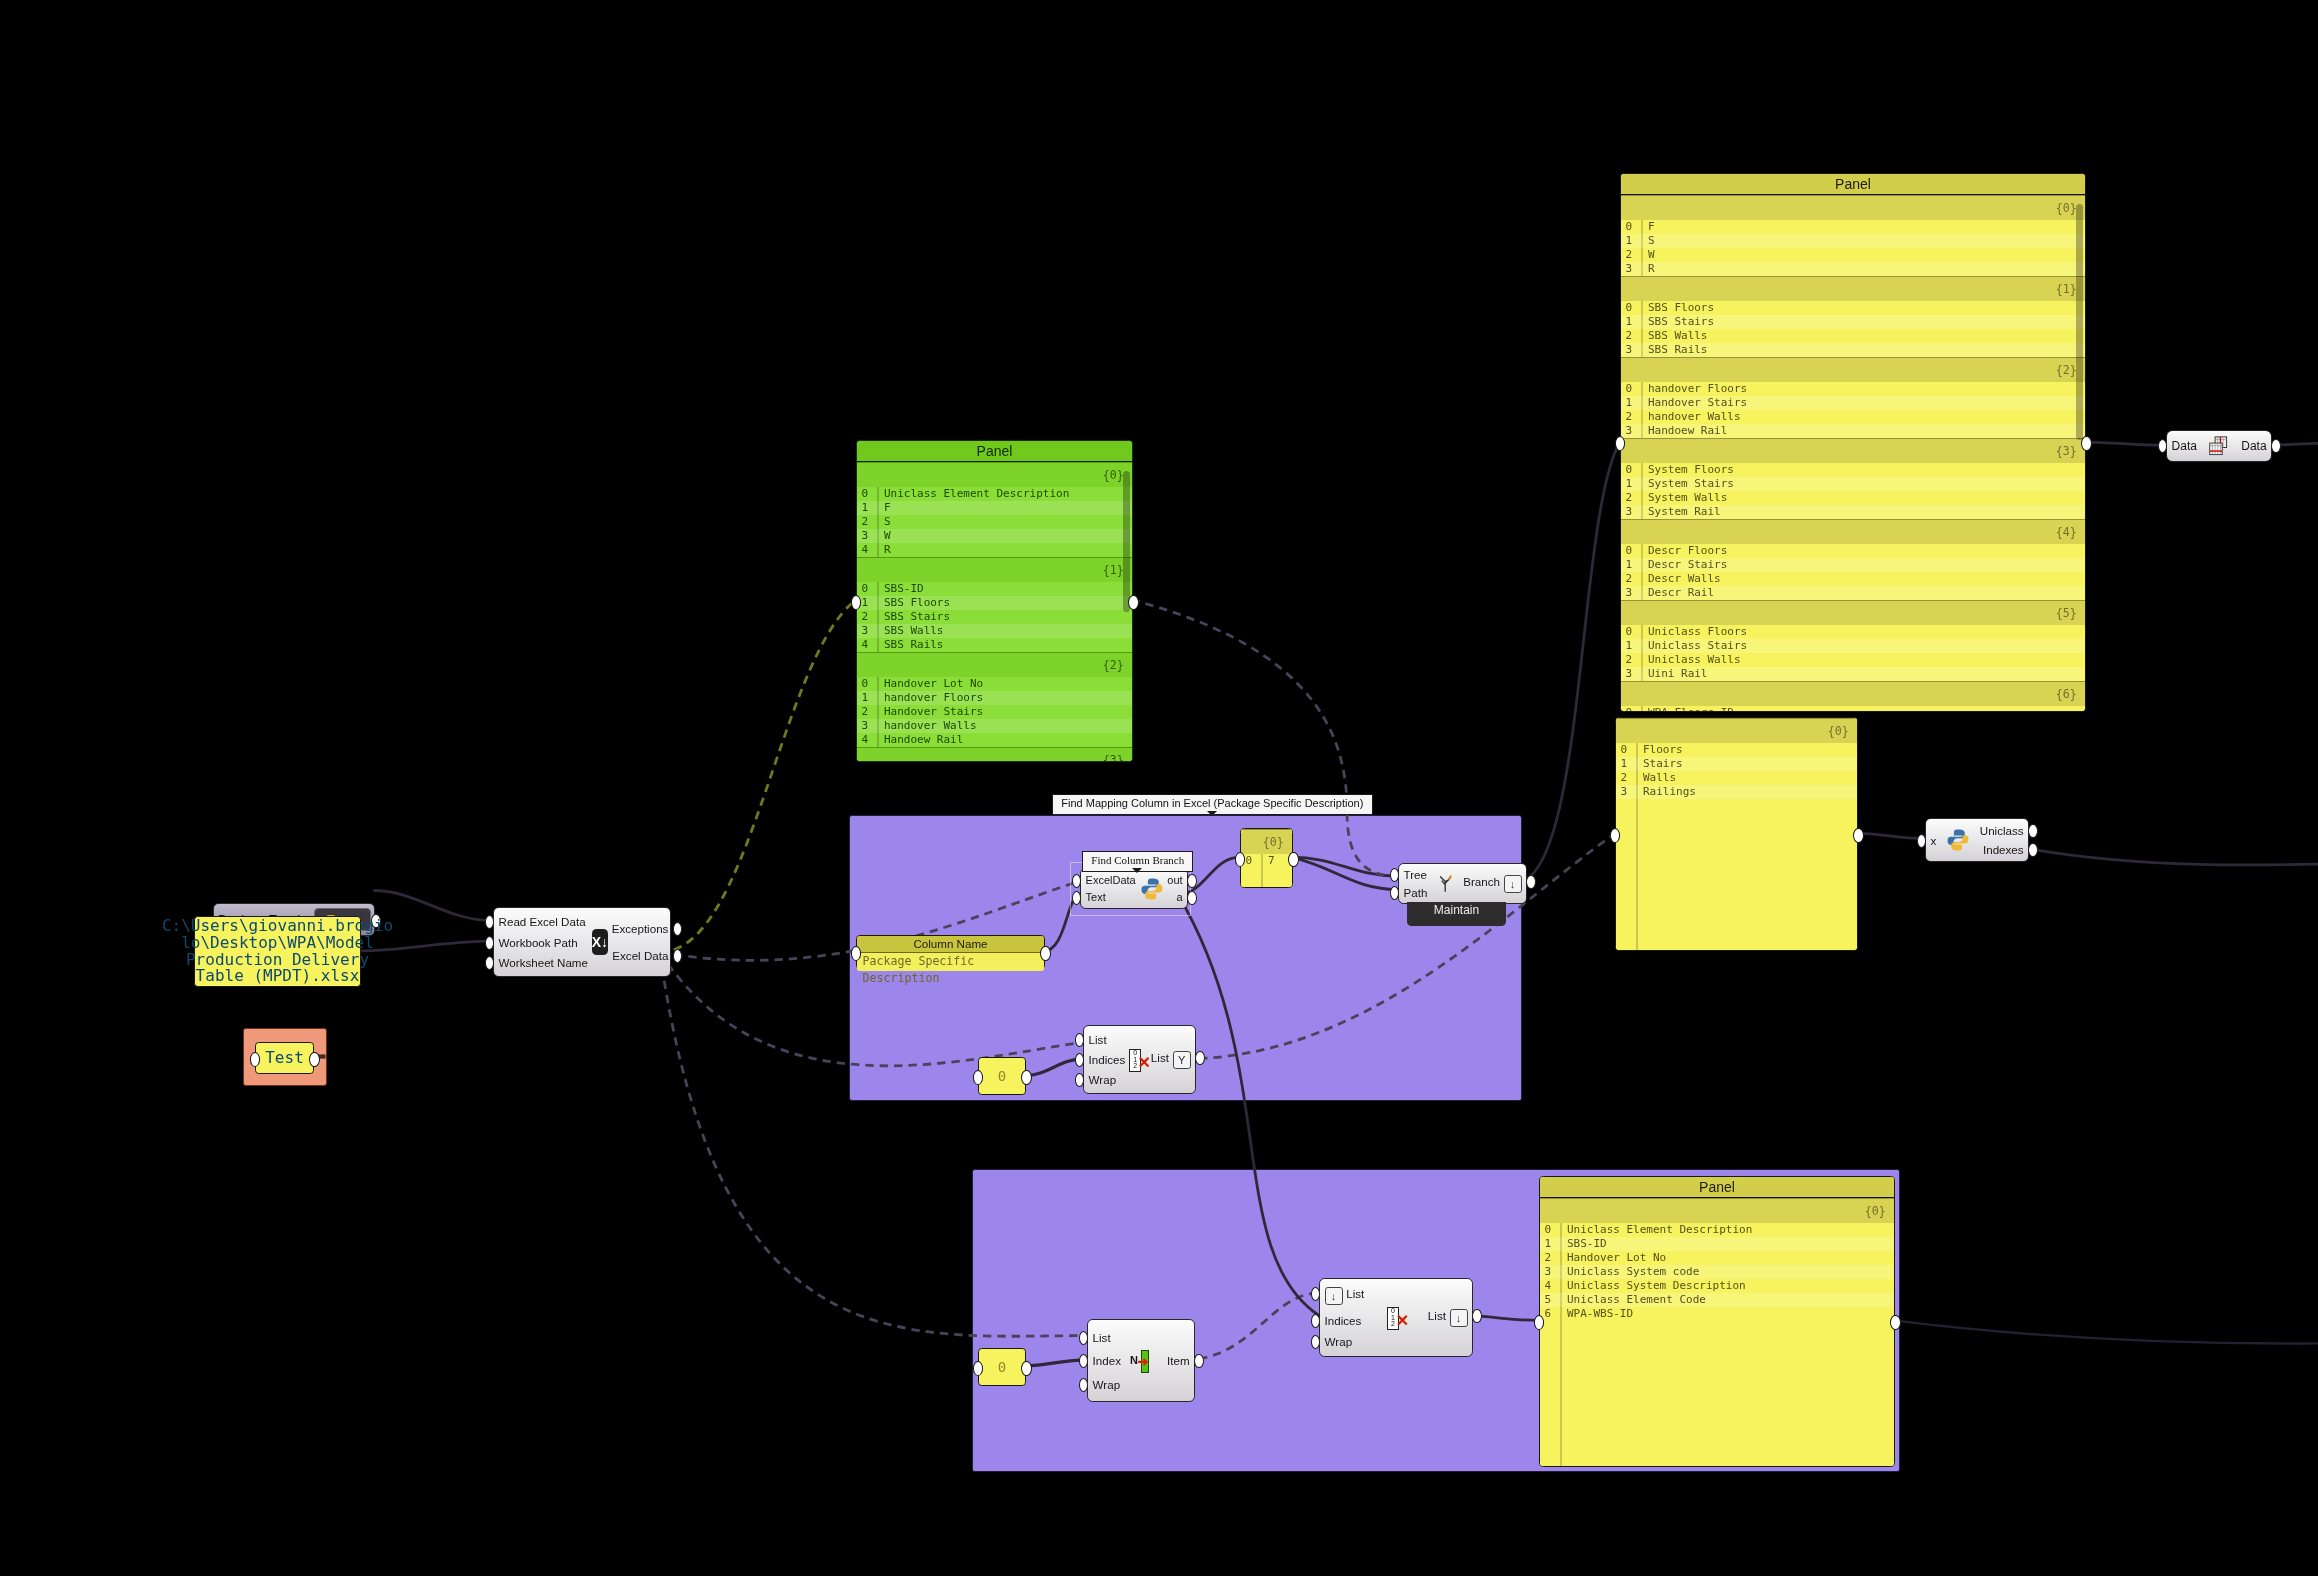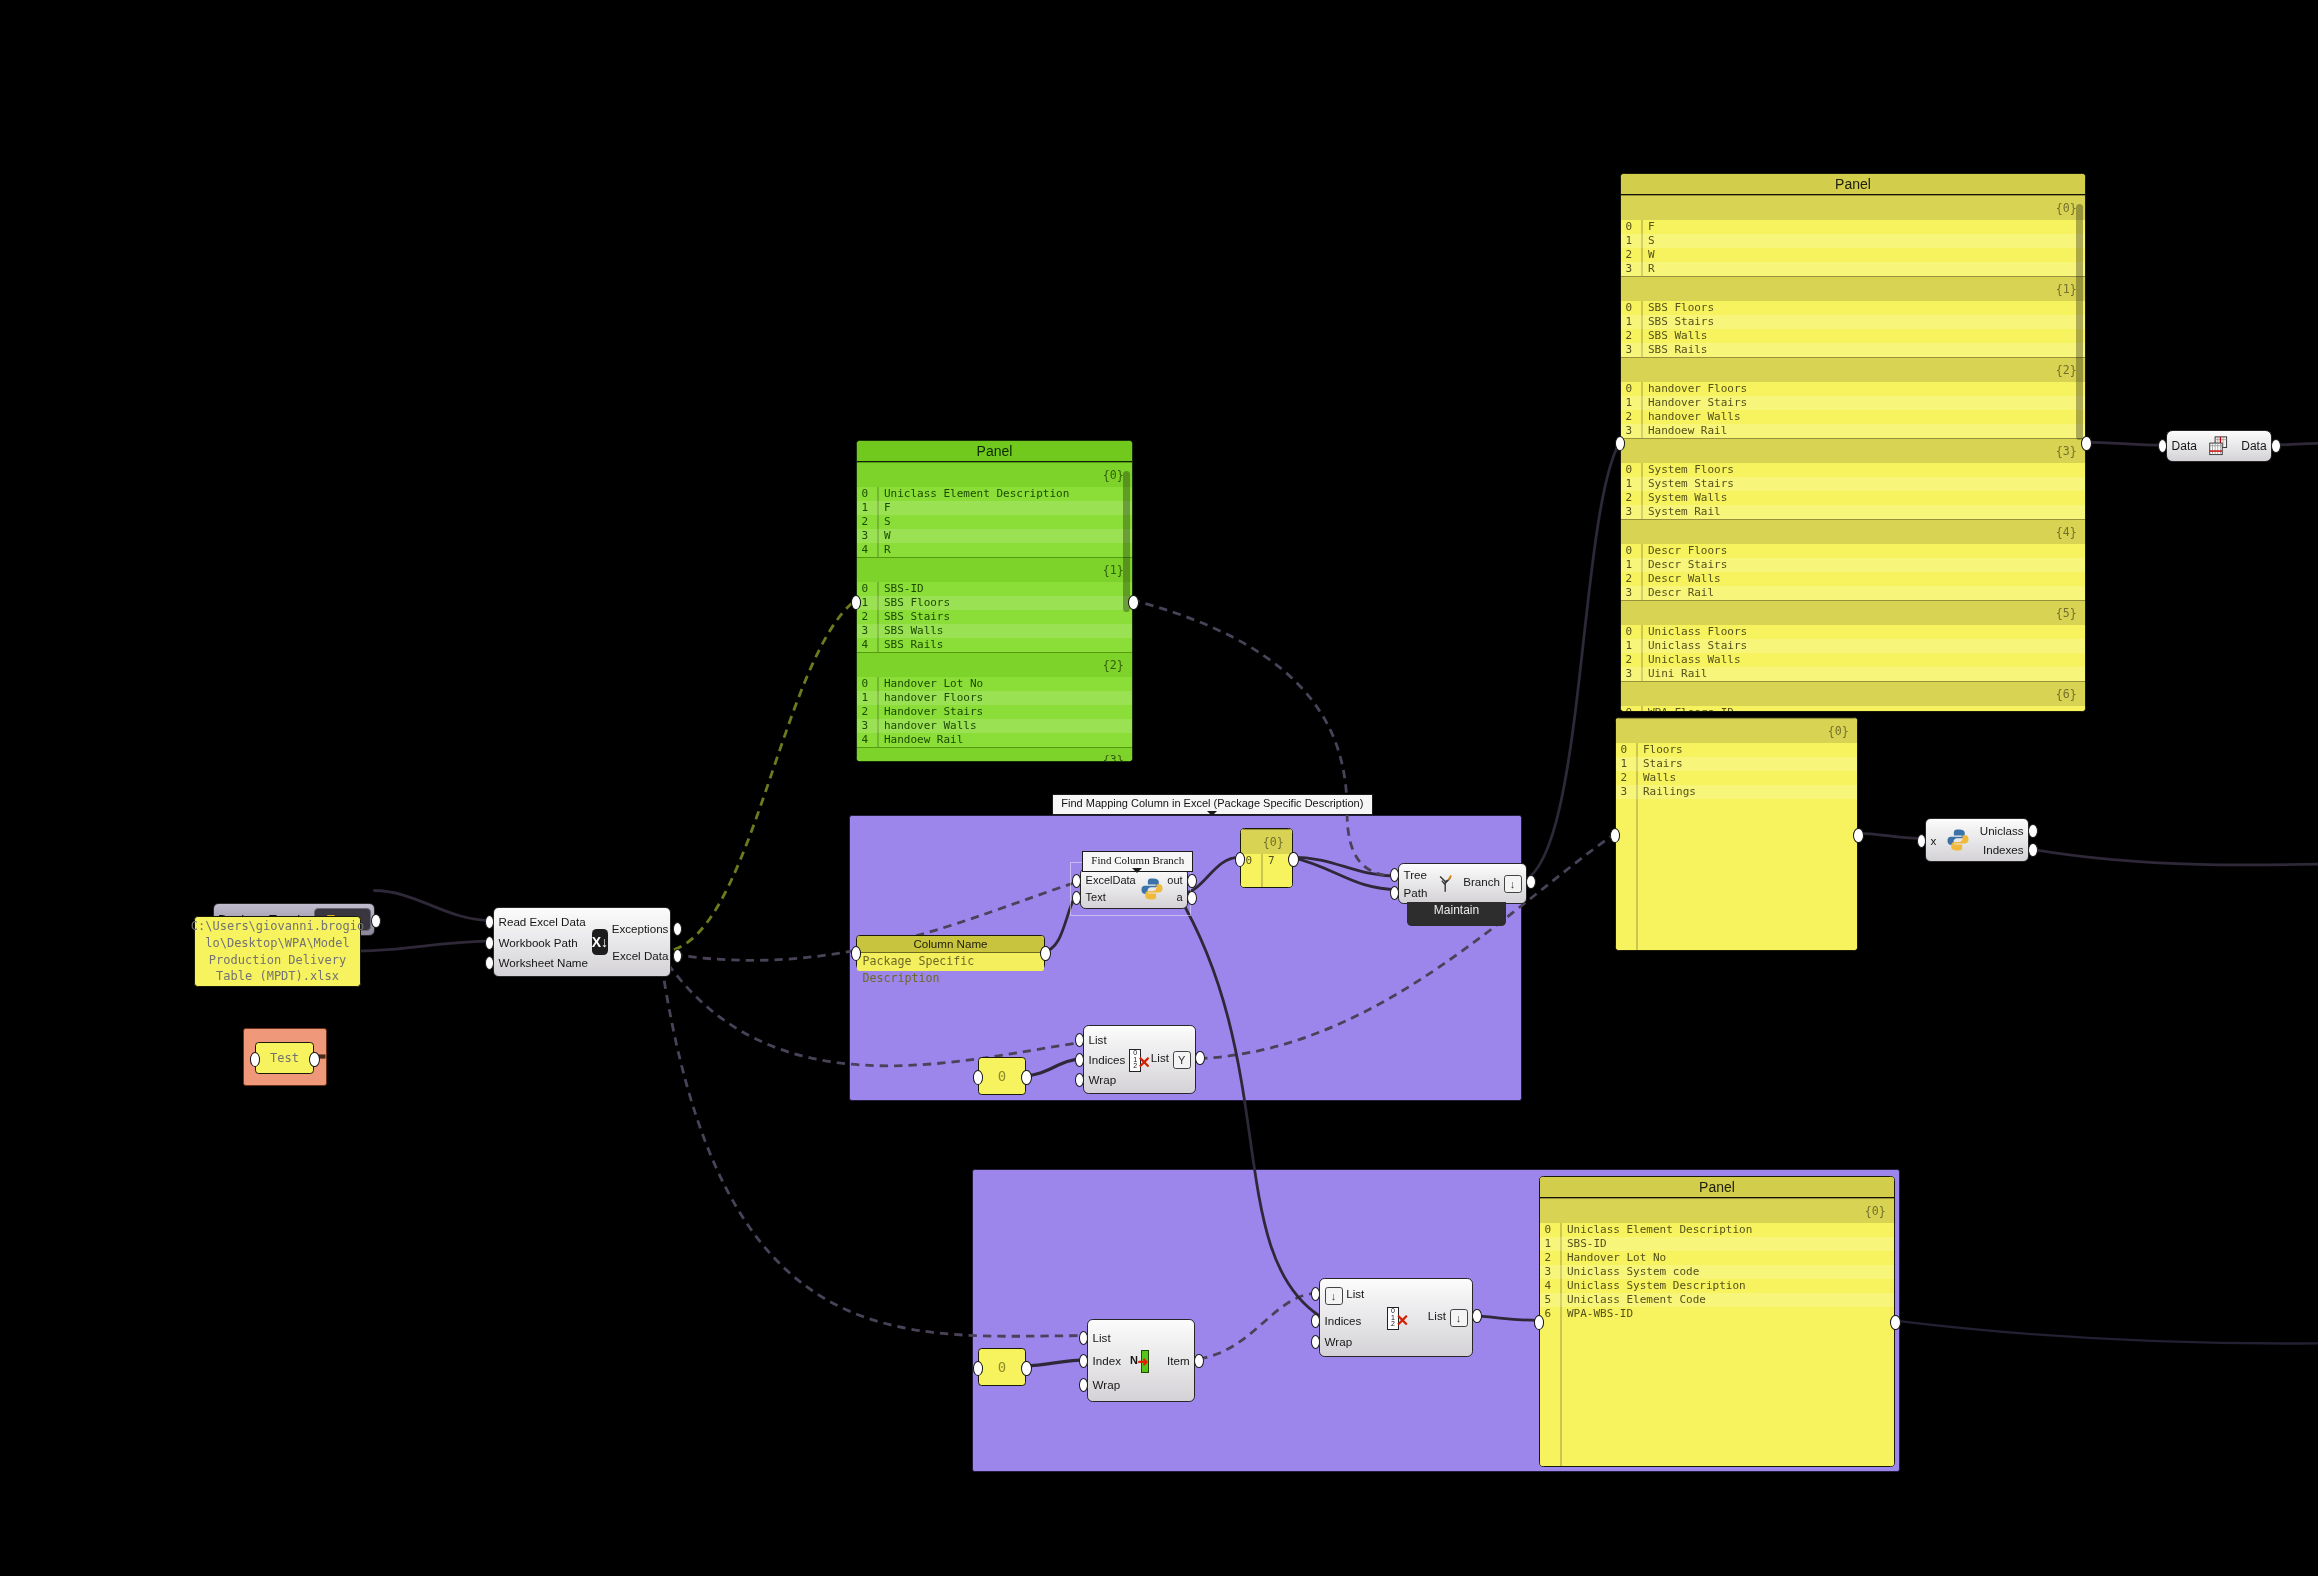--- a/index.html
+++ b/index.html
@@ -40,21 +40,21 @@
   .green .panel-title{background:#72c91e;color:#0c2a00;border-bottom:1.9px solid #10240a;}
   .green .sec-head{background:#7ed32a;color:#336008;border-top:0.9px solid #569a12;}
   .green .pbody{background:#8ade37;
      background-image:linear-gradient(to right,transparent 0 20.4px,rgba(0,0,0,.18) 20.4px 22px,transparent 22px);}
   .green .p-row.alt{background:rgba(255,255,255,.14);}
   
   .scroll .clip::after{content:'';position:absolute;right:1.9px;top:30px;width:7.4px;height:44%;
       border-radius:3.7px;background:rgba(0,0,0,.30);}
   
   .text-panel{position:absolute;z-index:3;background:#f7f35f;border:1.4px solid #191908;border-radius:3.7px;
-      color:#737373;font-family:"DejaVu Sans Mono",monospace;font-size:12px;line-height:16.7px;
+      color:#0c4a6e;font-family:"DejaVu Sans Mono",monospace;font-size:16px;line-height:16.7px;
       display:flex;align-items:center;justify-content:center;text-align:center;white-space:pre-line;}
   .mini{font-size:14px;color:#8f8a2e;}
   
   .named-panel{position:absolute;z-index:3;border:1.4px solid #191908;border-radius:3.7px;overflow:visible;}
   .named-panel .np-head{height:16px;line-height:16px;background:#c9c43d;text-align:center;
       font-family:"Liberation Sans",sans-serif;font-size:11.6px;color:#22220d;
       border-bottom:0.9px solid #6b681f;border-radius:2.3px 2.3px 0 0;}
   .named-panel .np-body{height:18px;line-height:16.7px;background:#f4ef5d;color:#6d6925;
       font-family:"DejaVu Sans Mono",monospace;font-size:11.6px;padding-left:5.6px;border-radius:0 0 2.3px 2.3px;}
   

